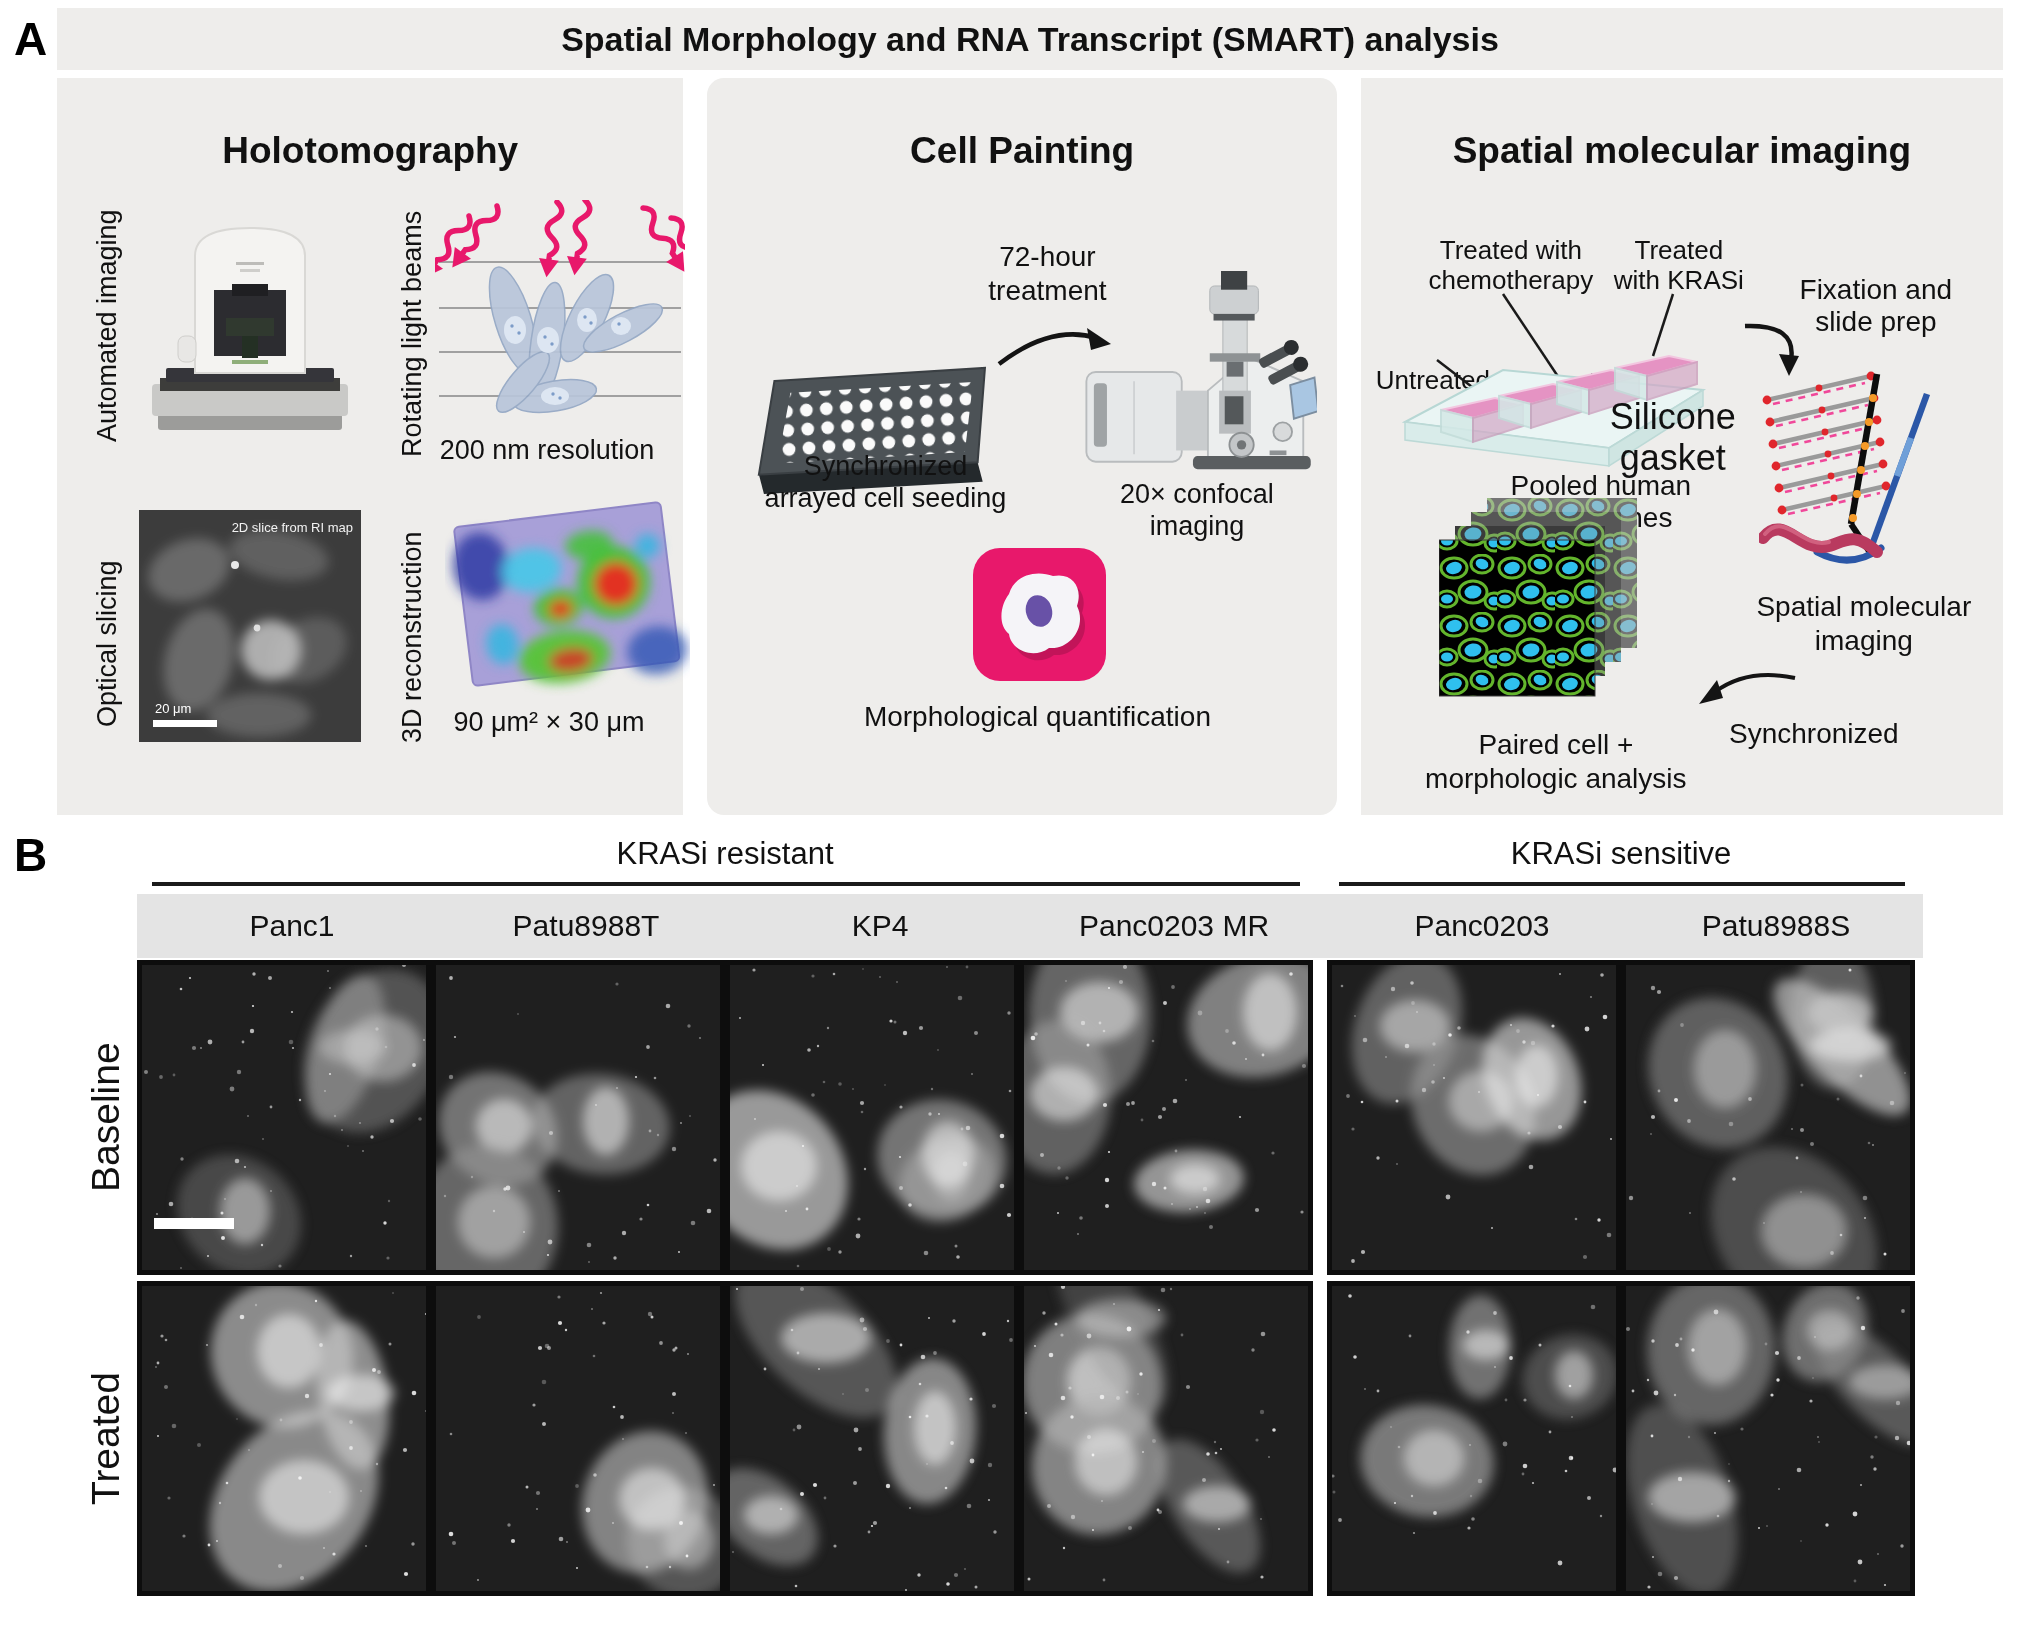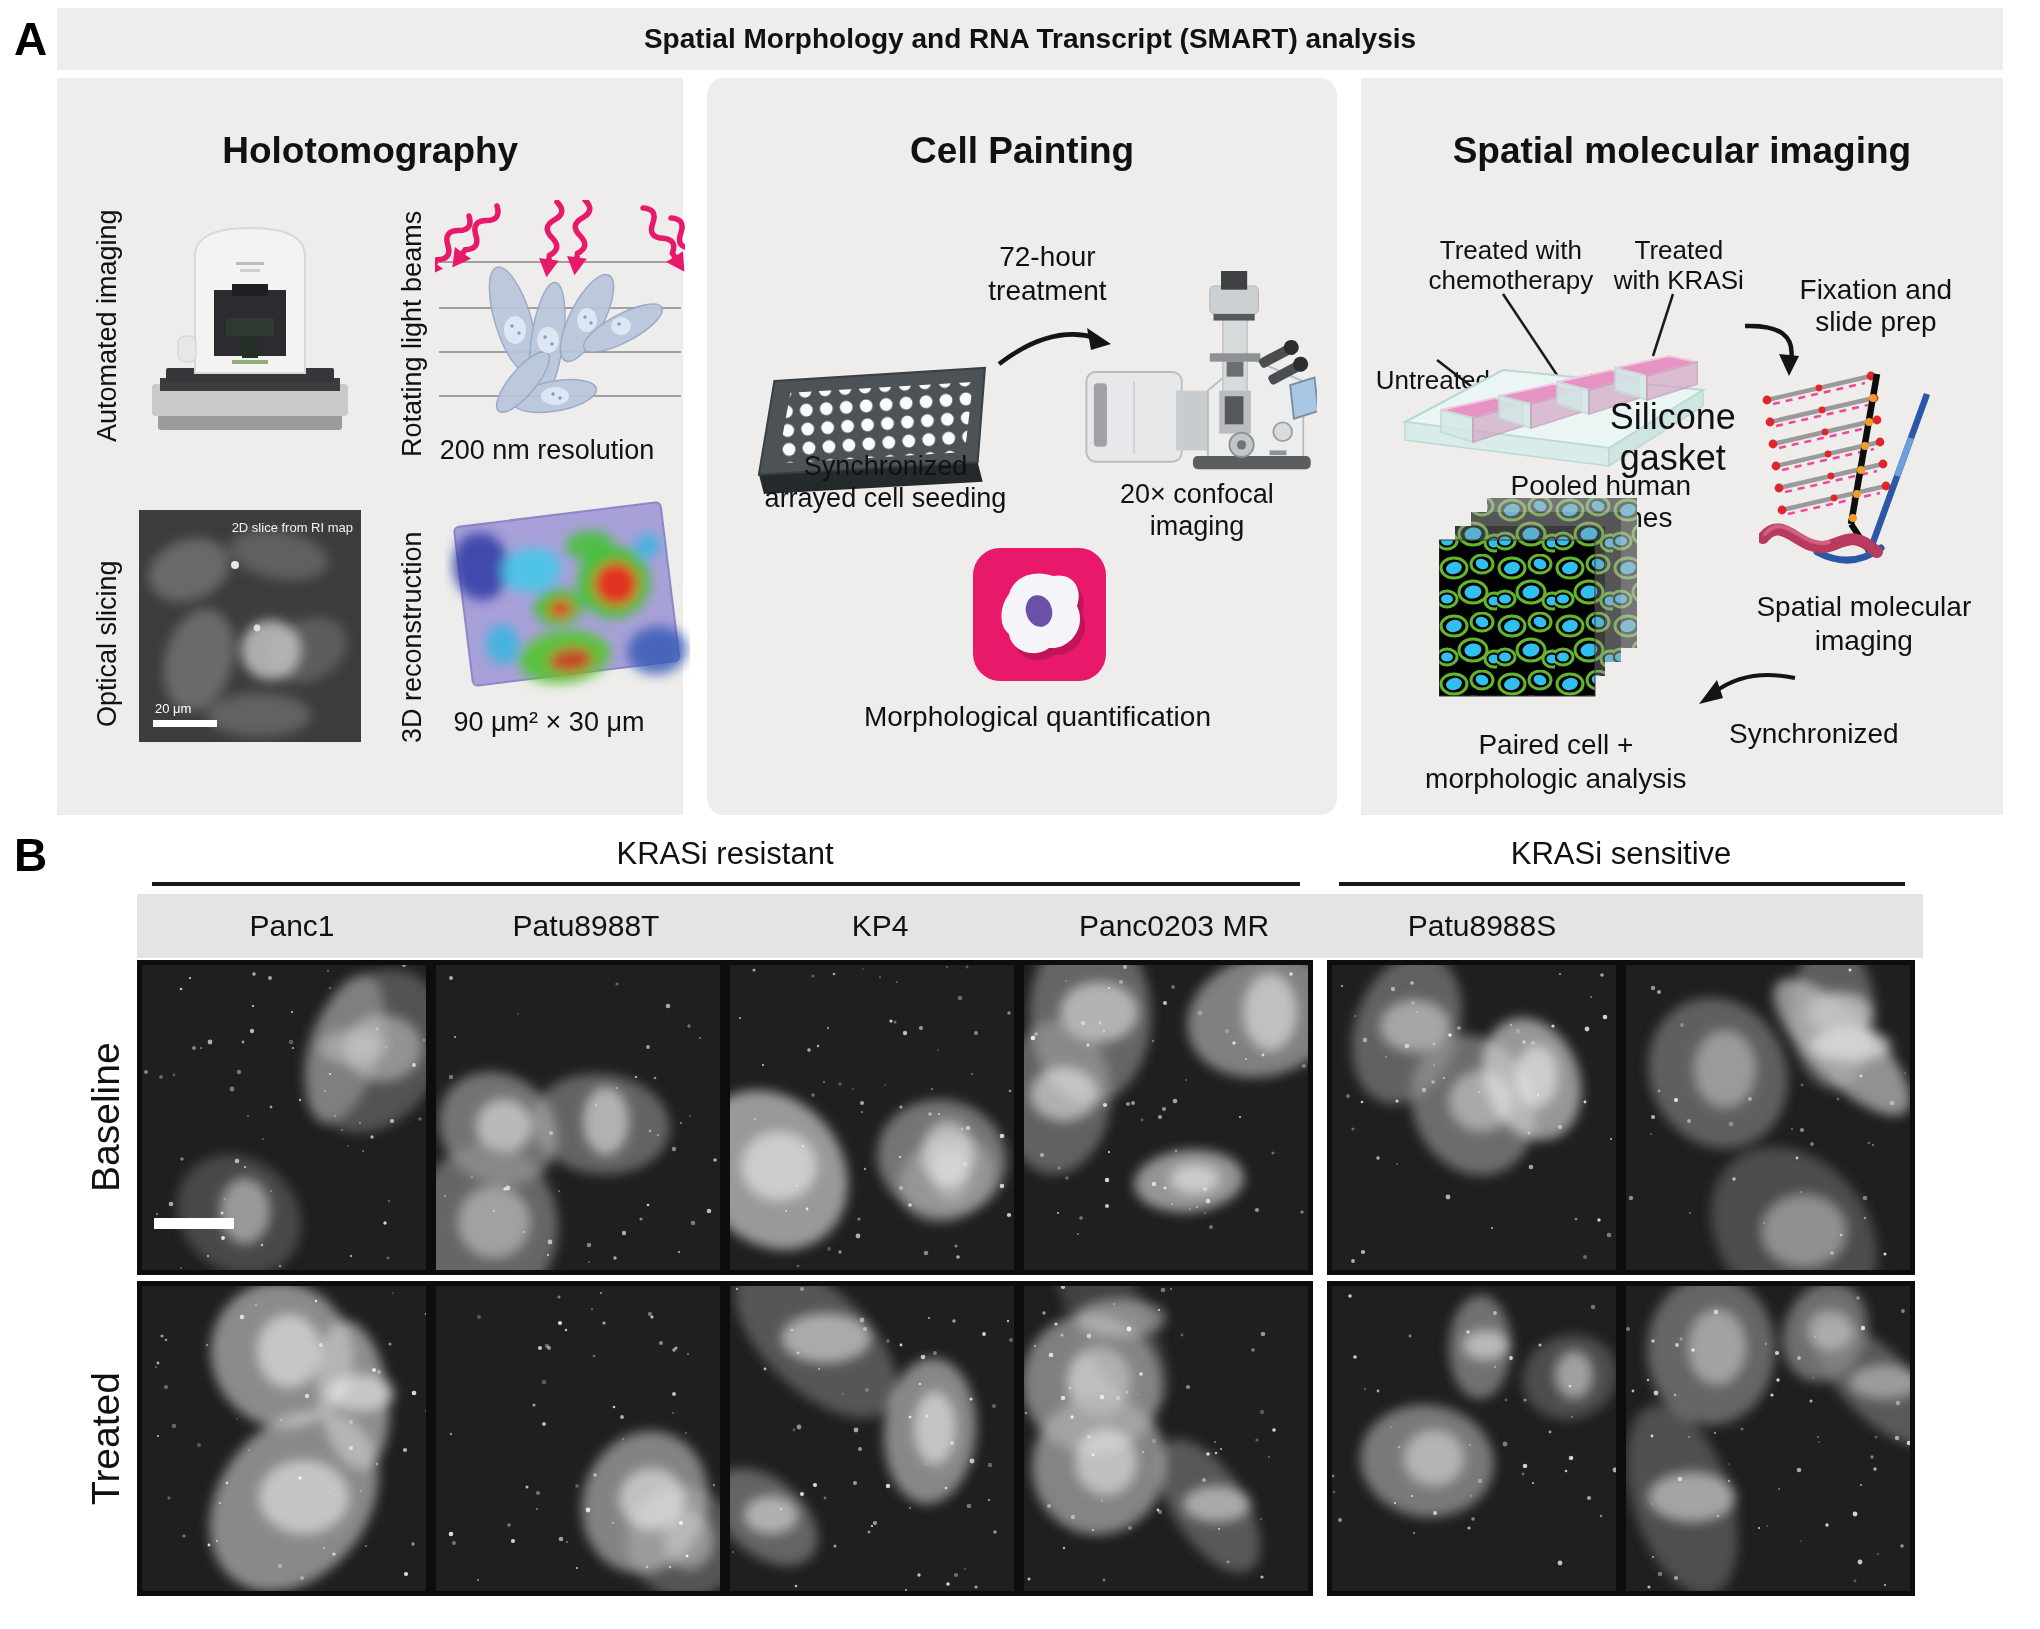--- a/index.html
+++ b/index.html
@@ -7,21 +7,21 @@
     position:relative; width:2040px; height:1629px; background:#ffffff;
     font-family:"Liberation Sans", sans-serif; color:#111; overflow:hidden;
   }
   .panel-letter { position:absolute; font-size:46px; font-weight:bold; color:#000; }
   
   #panelA { position:absolute; left:57px; top:8px; width:1946px; height:807px; }
   #panelA .title-bar {
     position:absolute; left:0; top:0; width:1946px; height:62px; background:#eeedeb;
     display:flex; align-items:center; justify-content:center;
   }
-  #panelA .title-bar .t { font-size:28px; font-weight:bold; }
+  #panelA .title-bar .t { font-size:34px; font-weight:bold; }
   #panelA .cols { position:absolute; left:0; top:70px; width:1946px; height:737px; display:flex; gap:24px; }
   .acol { position:relative; background:#eeedeb; height:737px; }
   #col-holo { width:637px; } #col-paint { width:640px;border-radius:17px; } #col-smi { width:653px; }
   .col-title { position:absolute; left:0; width:100%; top:52px; text-align:center; font-size:37px; font-weight:bold; }
   .vlabel {
     position:absolute; writing-mode:vertical-rl; transform:rotate(180deg);
     text-align:center; font-size:27px; color:#111; width:36px;
     display:flex; align-items:center; justify-content:center;
   }
   .caption { position:absolute; text-align:center; font-size:27px; line-height:1.2; white-space:pre-line; }
@@ -387,20 +387,21 @@
   <div class="grp-head" style="left:1327px; top:836px; width:588px;">KRASi sensitive</div>
   <div class="grp-line" style="left:152px; top:882px; width:1148px;"></div>
   <div class="grp-line" style="left:1339px; top:882px; width:566px;"></div>
 
   <div id="line-bar">
     <div class="lb-cell">Panc1</div>
     <div class="lb-cell">Patu8988T</div>
     <div class="lb-cell">KP4</div>
     <div class="lb-cell">Panc0203 MR</div>
     <div class="lb-gap"></div>
+    <div class="lb-cell">Panc0203</div>
     <div class="lb-cell">Patu8988S</div>
   </div>
 
   <div class="row-vlabel" style="top:960px; height:315px;">Baseline</div>
   <div class="row-vlabel" style="top:1281px; height:315px;">Treated</div>
 
   <div class="micro-row" id="micro-row-0">
       <div class="tile"><svg width="100%" height="100%" viewBox="0 0 284 305" preserveAspectRatio="none">
           <rect width="284" height="305" fill="#1f1f1f"></rect>
           <g filter="url(#blobblur)">

